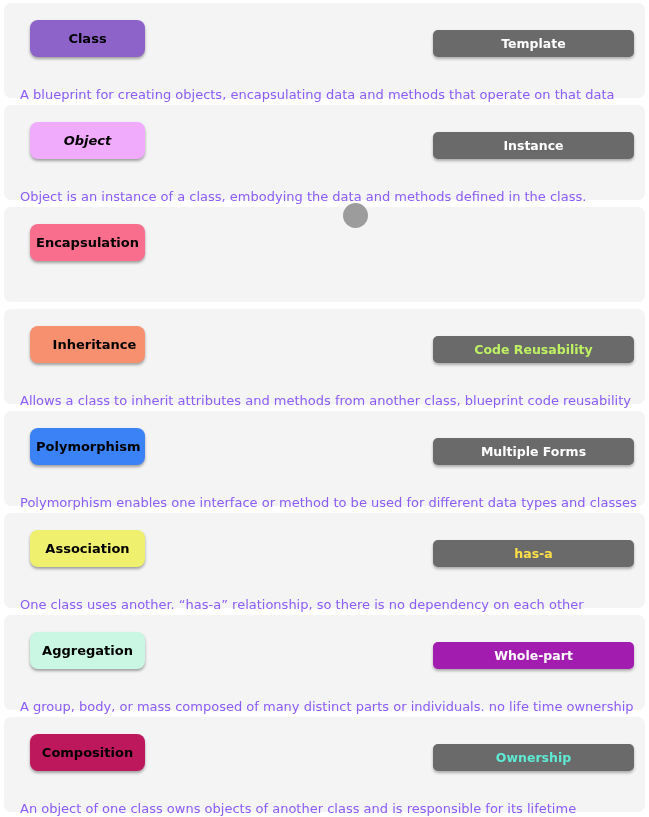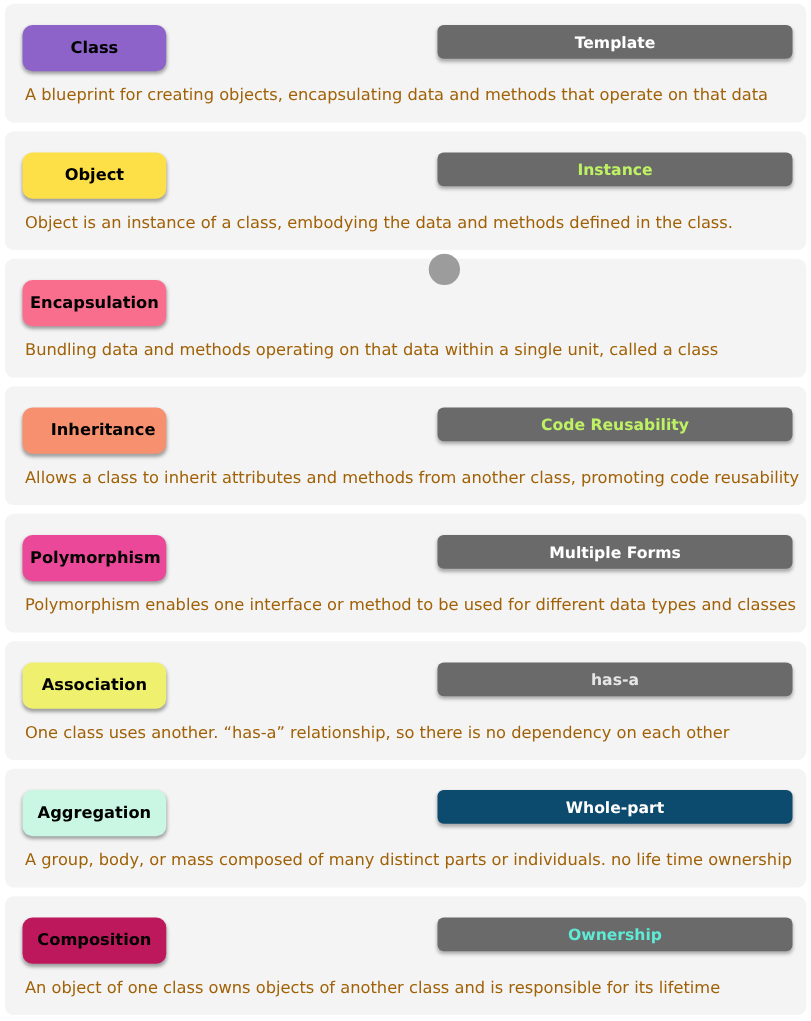--- a/index.html
+++ b/index.html
@@ -16,52 +16,53 @@
     box-sizing: border-box;
     height: 95px;
     margin: 0 4px 7px 4px;
     background: #f4f4f5;
     border-radius: 7px;
     padding: 17px 11px 0 14px;
   }
   .card-header {
     display: flex;
     justify-content: space-between;
-    align-items: flex-start;
+    align-items: flex-end;
     height: 37px;
+    margin-left: 12px;
   }
   .term-btn {
     width: 115px;
     height: 37px;
     border: none;
     border-radius: 8px;
     font-family: inherit;
     font-size: 13px;
     font-weight: 600;
     color: #000000;
     box-shadow: 0 2px 3px rgba(0,0,0,0.35);
     cursor: pointer;
   }
   .answer-btn {
-    width: 284px;
+    width: 201px;
     height: 27px;
     border: none;
     border-radius: 5px;
     font-family: inherit;
     font-size: 12.5px;
     font-weight: 600;
     color: #ffffff;
     box-shadow: 0 2px 3px rgba(0,0,0,0.30);
     cursor: pointer;
   }
   .desc {
-    margin: 13px 0 0 2px;
+    margin: 31px 0 0 2px;
     font-size: 13px;
     line-height: 1.1;
-    color: #a16207;
+    color: #8b5cf6;
     white-space: nowrap;
   }
   .cursor-dot {
     position: absolute;
     left: 343px;
     top: 203px;
     width: 25px;
     height: 25px;
     border-radius: 50%;
     background: #9c9c9c;
@@ -74,61 +75,60 @@
   <section class="card">
     <div class="card-header">
       <button class="term-btn" style="background: rgb(141, 99, 201);">Class</button>
       <button class="answer-btn" style="background: rgb(106, 106, 106); color: rgb(255, 255, 255);">Template</button>
     </div>
     <p class="desc">A blueprint for creating objects, encapsulating data and methods that operate on that data</p>
   </section>
 
   <section class="card">
     <div class="card-header">
-      <button class="term-btn" style="background: #fde047;">Object</button>
-      <button class="answer-btn" style="background: rgb(106, 106, 106); color: #bef264;">Instance</button>
+      <button class="term-btn" style="background: #f0abfc; font-style: italic;">Object</button>
+      <button class="answer-btn" style="background: rgb(106, 106, 106); color: #ffffff;">Instance</button>
     </div>
     <p class="desc">Object is an instance of a class, embodying the data and methods defined in the class.</p>
   </section>
 
   <section class="card">
     <div class="card-header">
       <button class="term-btn" style="background: rgb(249, 110, 141);">Encapsulation</button>
     </div>
-    <p class="desc">Bundling data and methods operating on that data within a single unit, called a class</p>
   </section>
 
   <section class="card">
     <div class="card-header">
       <button class="term-btn" style="background: rgb(247, 144, 110); padding-left: 20px;">Inheritance</button>
       <button class="answer-btn" style="background: rgb(106, 106, 106); color: #bef264;">Code Reusability</button>
     </div>
-    <p class="desc">Allows a class to inherit attributes and methods from another class, promoting code reusability</p>
+    <p class="desc">Allows a class to inherit attributes and methods from another class, blueprint code reusability</p>
   </section>
 
   <section class="card">
     <div class="card-header">
-      <button class="term-btn" style="background: #ec4899;">Polymorphism</button>
+      <button class="term-btn" style="background: #3b82f6;">Polymorphism</button>
       <button class="answer-btn" style="background: rgb(106, 106, 106); color: rgb(255, 255, 255);">Multiple Forms</button>
     </div>
     <p class="desc">Polymorphism enables one interface or method to be used for different data types and classes</p>
   </section>
 
   <section class="card">
     <div class="card-header">
       <button class="term-btn" style="background: rgb(238, 240, 110);">Association</button>
-      <button class="answer-btn" style="background: rgb(106, 106, 106); color: #e5e5e5;">has-a</button>
+      <button class="answer-btn" style="background: rgb(106, 106, 106); color: #fde047;">has-a</button>
     </div>
     <p class="desc">One class uses another. “has-a” relationship, so there is no dependency on each other</p>
   </section>
 
   <section class="card">
     <div class="card-header">
       <button class="term-btn" style="background: rgb(201, 247, 228);">Aggregation</button>
-      <button class="answer-btn" style="background: #0c4a6e; color: rgb(255, 255, 255);">Whole-part</button>
+      <button class="answer-btn" style="background: #a21caf; color: rgb(255, 255, 255);">Whole-part</button>
     </div>
     <p class="desc">A group, body, or mass composed of many distinct parts or individuals. no life time ownership</p>
   </section>
 
   <section class="card">
     <div class="card-header">
       <button class="term-btn" style="background: #be185d;">Composition</button>
       <button class="answer-btn" style="background: rgb(106, 106, 106); color: #5eead4;">Ownership</button>
     </div>
     <p class="desc">An object of one class owns objects of another class and is responsible for its lifetime</p>

